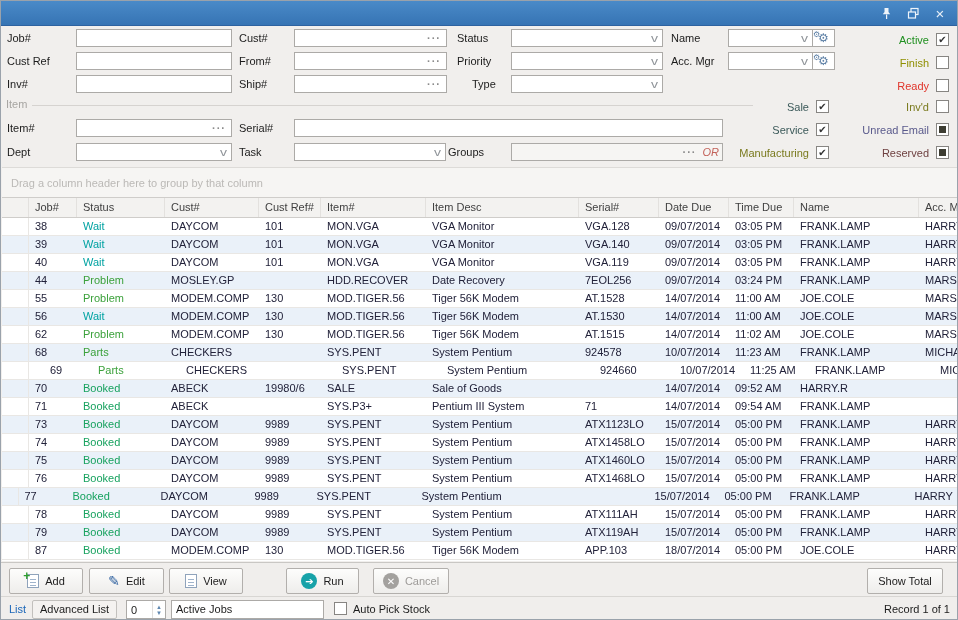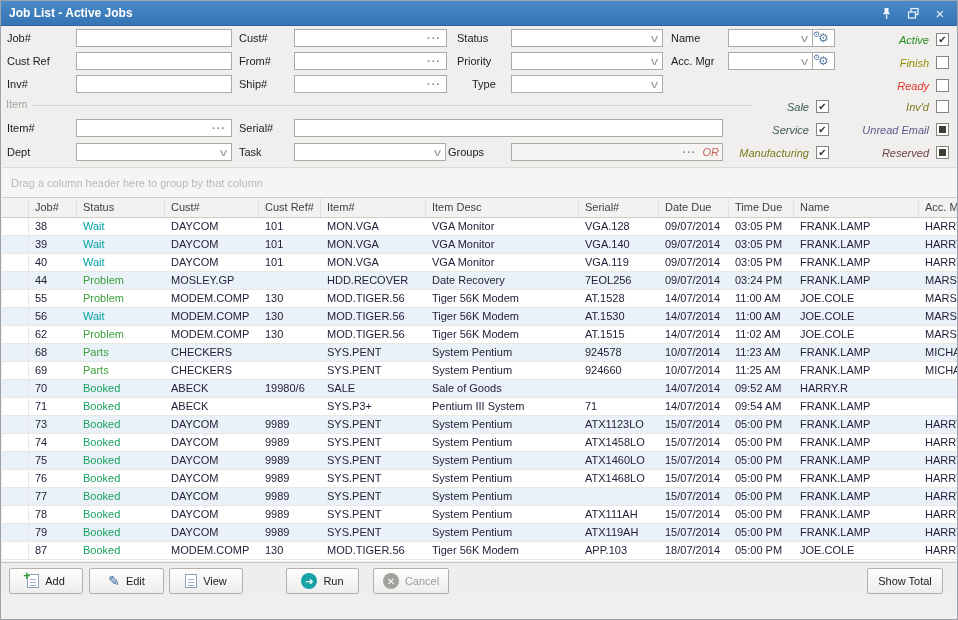--- a/index.html
+++ b/index.html
@@ -24,21 +24,21 @@
   .dots{color:#8b8b8b;letter-spacing:1px;font-weight:bold;padding:0 2px;line-height:10px;}
   .chev{color:#8f9499;font-size:10px;padding:0 2px;transform:scaleX(1.4);}
   .or-tag{color:#c3625a;padding-left:4px;font-style:italic;}
   .gearbtn{position:absolute;width:22px;height:18px;background:#fff;border:1px solid #acaaa7;border-left:none;
     display:flex;align-items:center;justify-content:center;}
   .gear-icon{position:relative;color:#5c7fa5;font-size:12px;line-height:12px;}
   .gear2{position:absolute;font-size:8px;left:-5px;top:-3px;}
   .groupline{position:absolute;height:1px;background:#d6d3d0;}
   .sec-label{position:absolute;color:#a7a5a2;}
   
-  .cbgroup{position:absolute;width:188px;font-style:italic;}
+  .cbgroup{position:absolute;width:188px;}
   .cbrow{display:flex;align-items:center;justify-content:flex-end;height:23px;}
   .cbrow .cblabel{margin-right:7px;white-space:nowrap;}
   .cb{width:13px;height:13px;background:#fff;border:1px solid #878582;position:relative;
     display:flex;align-items:center;justify-content:center;flex:0 0 13px;}
   .cb.checked::after{content:"\2714";font-size:10px;color:#333;line-height:11px;}
   .cb.filled::after{content:"";width:7px;height:7px;background:#3d3d32;}
   
   .groupbar{position:absolute;left:1px;top:166px;width:955px;height:31px;background:#f6f5f3;
     border-top:1px solid #dddbd8;border-bottom:1px solid #cfcdca;}
   .groupbar .hint{position:absolute;left:9px;top:0;line-height:30px;color:#bbb9b6;}
@@ -80,21 +80,20 @@
   .autopick-label{position:absolute;left:352px;top:6px;}
   .record{position:absolute;right:9px;top:6px;}
   .show-total{right:16px;left:auto;}
 </style>
 </head>
 <body>
 
 <div class="window">
 
   <div class="titlebar">
-    <div class="title">Job List - Active Jobs</div>
     <div class="tb-icons">
       <div class="tb-btn">
         <svg width="11" height="13" viewBox="0 0 11 13">
             <path d="M3.5 1h4v4l1.7 2.2H1.8L3.5 5z" fill="#eef4fa"></path>
             <rect x="5" y="7.5" width="1.2" height="4.5" fill="#eef4fa"></rect>
           </svg>
       </div>
       <div class="tb-btn">
         <svg width="13" height="13" viewBox="0 0 13 13">
             <rect x="4" y="1.5" width="7" height="6" fill="none" stroke="#eef4fa" stroke-width="1.2"></rect>
@@ -367,21 +366,21 @@
           <div class="gcell" style="width: 105px;">SYS.PENT</div>
           <div class="gcell" style="width: 153px;">System Pentium</div>
           <div class="gcell" style="width: 80px;">924578</div>
           <div class="gcell" style="width: 70px;">10/07/2014</div>
           <div class="gcell" style="width: 65px;">11:23 AM</div>
           <div class="gcell" style="width: 125px;">FRANK.LAMP</div>
           <div class="gcell" style="width: 60px;">MICHAE</div>
         </div>
         <div class="grow">
           <div class="gcell" style="width: 27px; border-right: 1px solid rgb(233, 231, 228);"></div>
-          <div class="gcell" style="width: 48px;">69</div>
+          <div class="gcell" style="width: 48px; margin-left: 15px;">69</div>
           <div class="gcell" style="width: 88px; color: rgb(59, 161, 59);">Parts</div>
           <div class="gcell" style="width: 94px;">CHECKERS</div>
           <div class="gcell" style="width: 62px;"></div>
           <div class="gcell" style="width: 105px;">SYS.PENT</div>
           <div class="gcell" style="width: 153px;">System Pentium</div>
           <div class="gcell" style="width: 80px;">924660</div>
           <div class="gcell" style="width: 70px;">10/07/2014</div>
           <div class="gcell" style="width: 65px;">11:25 AM</div>
           <div class="gcell" style="width: 125px;">FRANK.LAMP</div>
           <div class="gcell" style="width: 60px;">MICHAE</div>
@@ -463,21 +462,21 @@
           <div class="gcell" style="width: 94px;">DAYCOM</div>
           <div class="gcell" style="width: 62px;">9989</div>
           <div class="gcell" style="width: 105px;">SYS.PENT</div>
           <div class="gcell" style="width: 153px;">System Pentium</div>
           <div class="gcell" style="width: 80px;">ATX1468LO</div>
           <div class="gcell" style="width: 70px;">15/07/2014</div>
           <div class="gcell" style="width: 65px;">05:00 PM</div>
           <div class="gcell" style="width: 125px;">FRANK.LAMP</div>
           <div class="gcell" style="width: 60px;">HARRY</div>
         </div>
-        <div class="grow" style="background: rgb(234, 241, 249);">
+        <div class="grow" style="background: rgb(234, 241, 249); justify-content: center;">
           <div class="gcell" style="width: 27px; border-right: 1px solid rgb(233, 231, 228);"></div>
           <div class="gcell" style="width: 48px;">77</div>
           <div class="gcell" style="width: 88px; color: rgb(23, 162, 95);">Booked</div>
           <div class="gcell" style="width: 94px;">DAYCOM</div>
           <div class="gcell" style="width: 62px;">9989</div>
           <div class="gcell" style="width: 105px;">SYS.PENT</div>
           <div class="gcell" style="width: 153px;">System Pentium</div>
           <div class="gcell" style="width: 80px; margin-top: 16px;">ATX1470LO</div>
           <div class="gcell" style="width: 70px;">15/07/2014</div>
           <div class="gcell" style="width: 65px;">05:00 PM</div>
@@ -557,14 +556,29 @@
     </div>
     <div class="btn" style="left:372px;width:76px">
       <span class="icon-circle cancel">✕</span>
       <span class="disabled-text">Cancel</span>
     </div>
     <div class="btn show-total" style="width:76px">
       <span>Show Total</span>
     </div>
   </div>
 
+  <div class="footer">
+    <div class="list-tab">List</div>
+    <div class="adv-tab">Advanced List</div>
+    <div class="spinner">
+      <span class="sval">0</span>
+      <span class="spin-arrows">
+          <span>▲</span>
+          <span>▼</span>
+        </span>
+    </div>
+    <div class="footer-input">Active Jobs</div>
+    <span class="cb"></span>
+    <div class="autopick-label">Auto Pick Stock</div>
+    <div class="record">Record 1 of 1</div>
+  </div>
 
 </div>
 
 </body></html>

